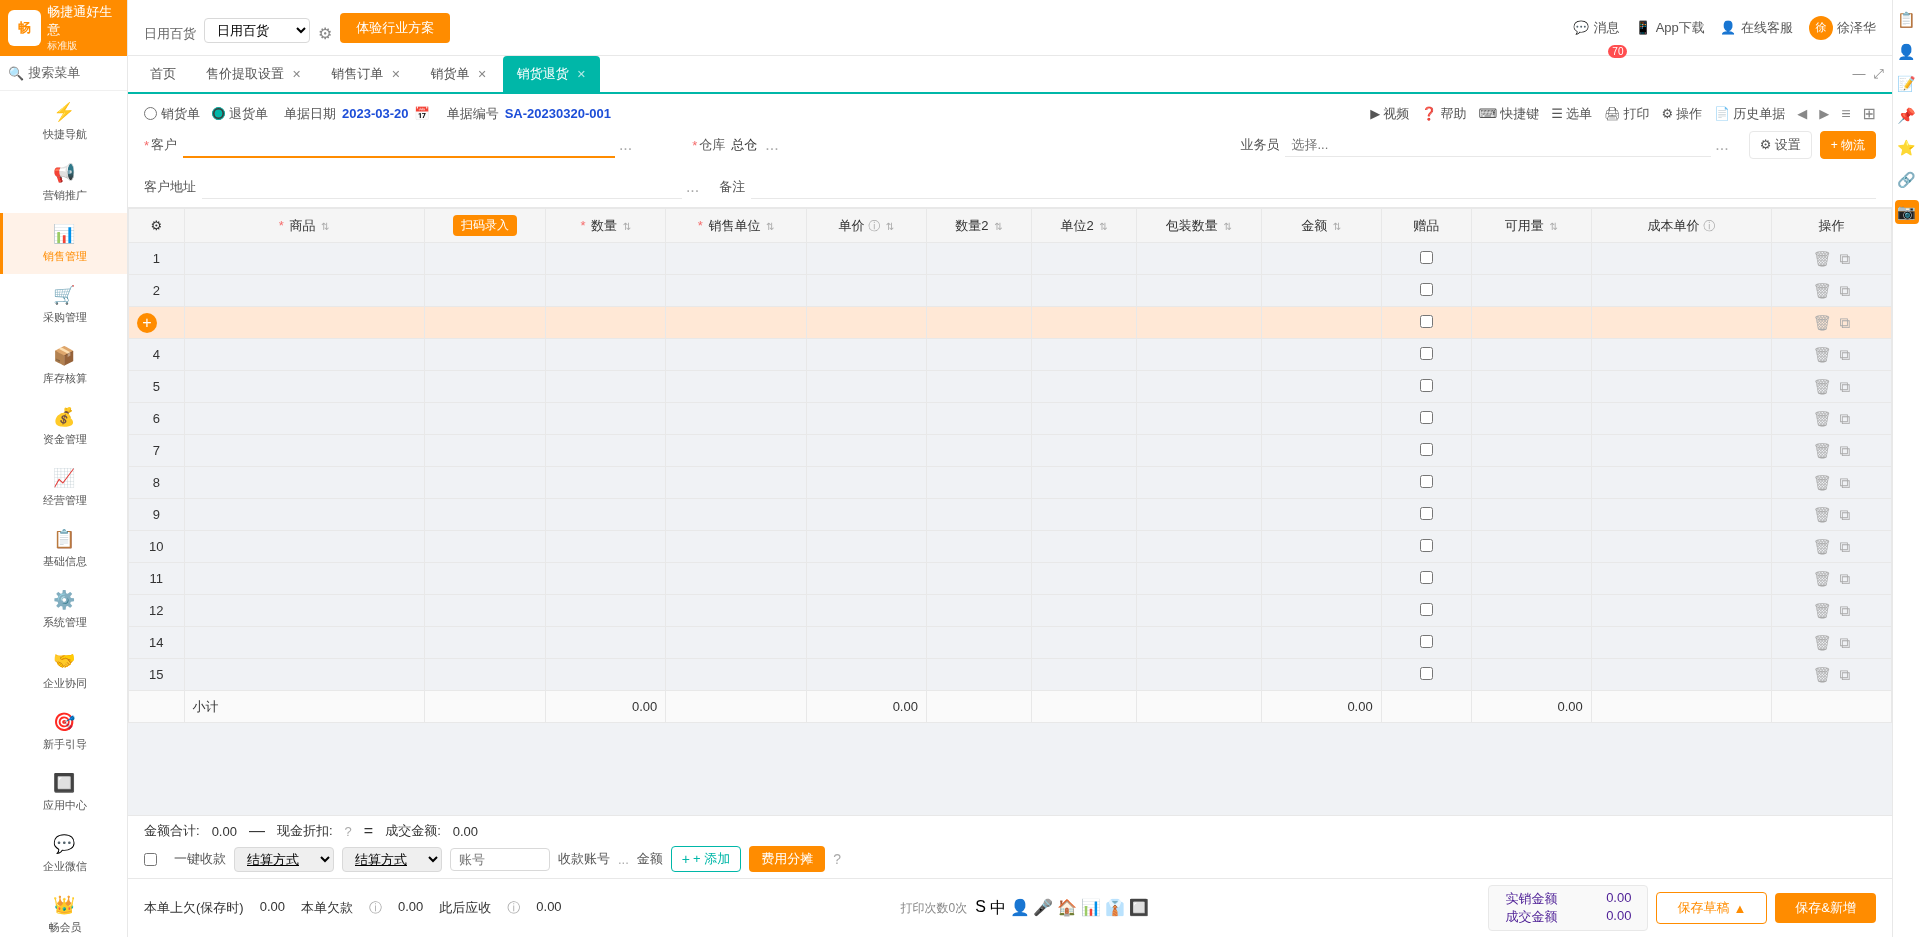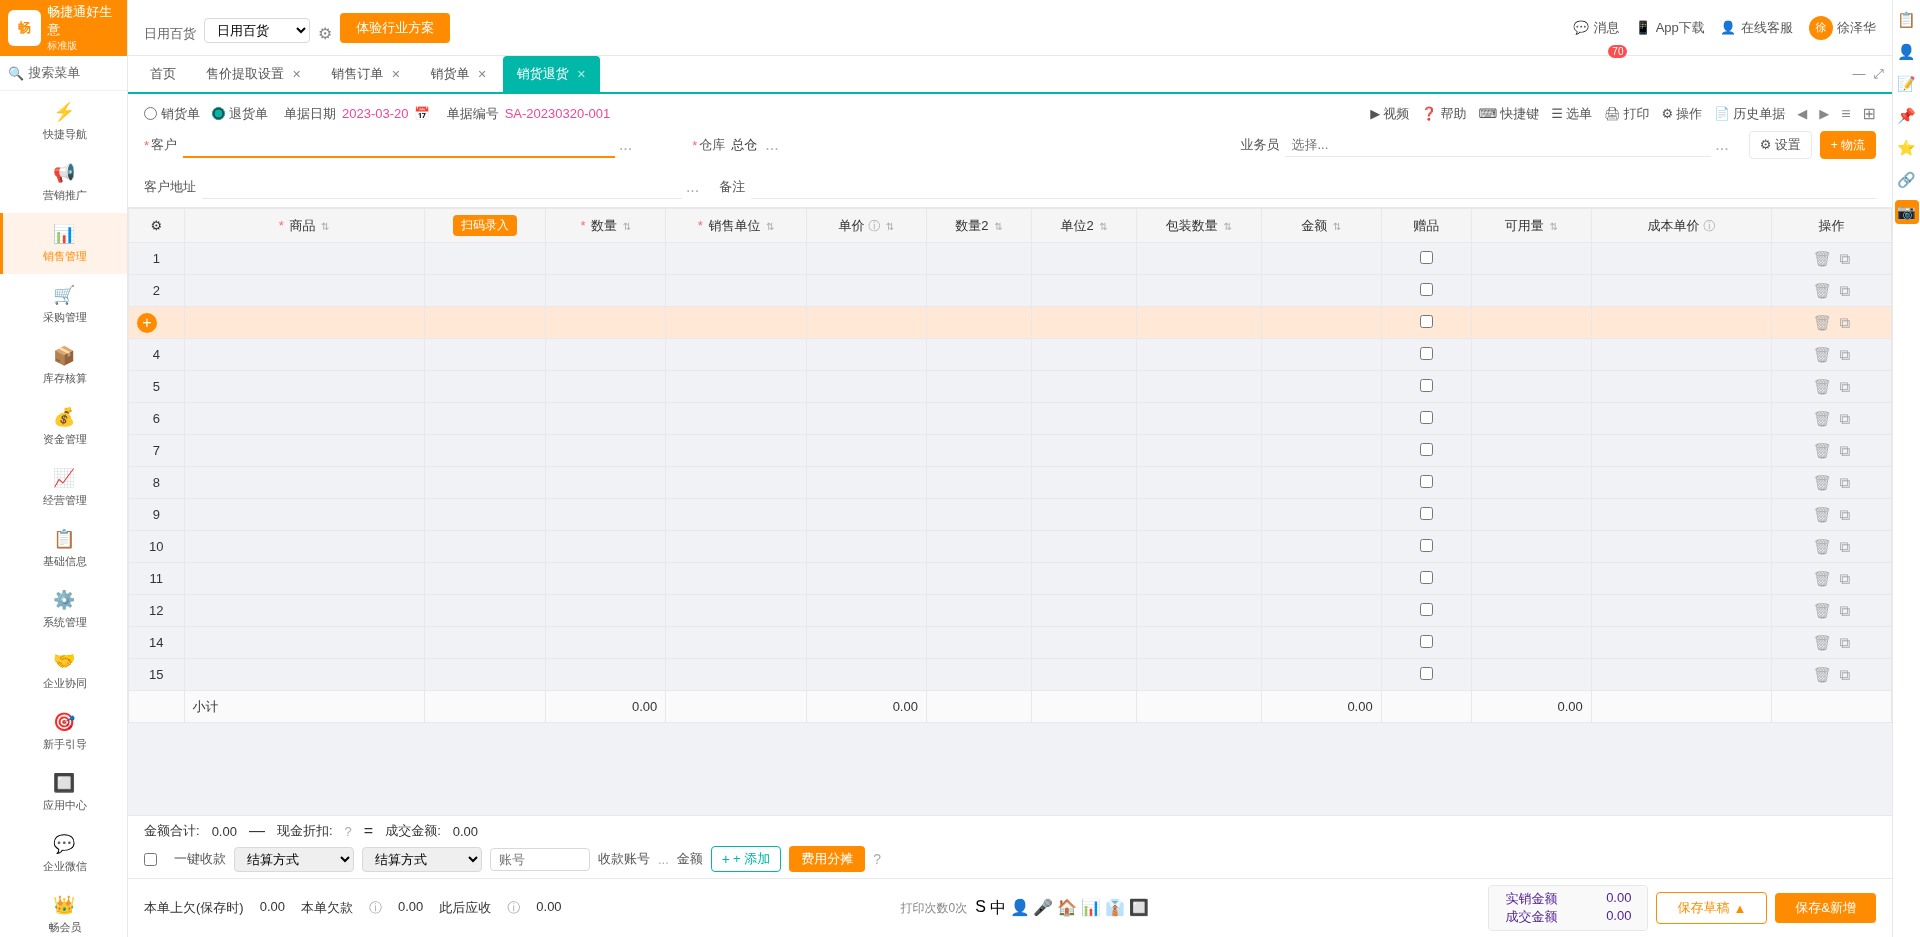--- a/index.html
+++ b/index.html
@@ -38,21 +38,21 @@
     .tabs-window-controls { margin-left: auto; display: flex; gap: 8px; color: #888; font-size: 14px; }
 
     
     .form-area { background: #fff; padding: 10px 16px 8px; border-bottom: 1px solid #e8e8e8; }
     .form-top { display: flex; align-items: center; gap: 16px; margin-bottom: 8px; }
     .radio-group { display: flex; align-items: center; gap: 12px; }
     .radio-label { display: flex; align-items: center; gap: 4px; cursor: pointer; color: #555; }
     .radio-label input { accent-color: #00b7a8; }
     .form-field { display: flex; align-items: center; gap: 6px; color: #555; }
     .form-field-label { color: #555; white-space: nowrap; }
-    .form-field-value { color: #ec4899; font-weight: 400; }
+    .form-field-value { color: #1d4ed8; font-weight: 700; }
     .form-action-btn { font-size: 12px; color: #555; cursor: pointer; display: flex; align-items: center; gap: 3px; }
     .form-row { display: flex; align-items: center; gap: 20px; }
     .field-group { display: flex; align-items: center; flex: 1; }
     .field-label-text { color: #555; margin-right: 6px; white-space: nowrap; }
     .field-input { flex: 1; border: none; border-bottom: 1px solid #e8e8e8; padding: 4px 6px; min-width: 80px; color: #333; }
     .field-dots { color: #aaa; font-size: 16px; cursor: pointer; margin-left: 4px; }
     .right-btn { border: 1px solid #e8e8e8; background: #fff; padding: 4px 10px; border-radius: 4px; cursor: pointer; color: #555; font-size: 12px; }
     .right-btn.orange { background: #ff8c00; color: #fff; border-color: #ff8c00; }
     .addr-row { display: flex; align-items: center; margin-top: 16px; }
     .data-table { width: 100%; border-collapse: collapse; min-width: 1300px; }
@@ -67,21 +67,21 @@
     .icon-btn { background: none; border: none; color: #aaa; cursor: pointer; font-size: 15px; padding: 2px; }
     .subtotal-row td { background: #fafafa; font-weight: 500; color: #333; }
 
     
     .footer { background: #fff; border-top: 1px solid #e8e8e8; padding: 6px 16px; }
     .footer-row1 { display: flex; align-items: center; gap: 12px; margin-bottom: 6px; color: #555; }
     .footer-row1 span { color: #333; }
     .footer-row2 { display: flex; align-items: center; gap: 8px; color: #555; }
     .footer-check { display: flex; align-items: center; gap: 17px; cursor: pointer; }
     .footer-input { border: 1px solid #d9d9d9; padding: 3px 8px; border-radius: 4px; width: 120px; }
-    .footer-select { border: 1px solid #d9d9d9; padding: 3px 8px; border-radius: 4px; width: 120px; }
+    .footer-select { border: 1px solid #d9d9d9; padding: 3px 8px; border-radius: 4px; width: 100px; text-decoration: underline; }
     .fee-btn { background: #ff8c00; color: #fff; border: none; padding: 4px 12px; border-radius: 4px; cursor: pointer; }
     .add-btn { background: none; border: 1px solid #00b7a8; color: #00b7a8; padding: 3px 10px; border-radius: 4px; cursor: pointer; display: flex; align-items: center; gap: 3px; }
     .add-btn-icon { font-size: 14px; }
 
     
     .bottom-bar { background: #fff; border-top: 1px solid #e8e8e8; padding: 6px 16px; display: flex; align-items: center; justify-content: space-between; }
     .bottom-info { display: flex; gap: 16px; color: #666; font-size: 12px; }
     .bottom-info span { color: #333; }
     .bottom-tools { display: flex; align-items: center; gap: 8px; }
     .bottom-save-area { display: flex; gap: 8px; align-items: center; }

